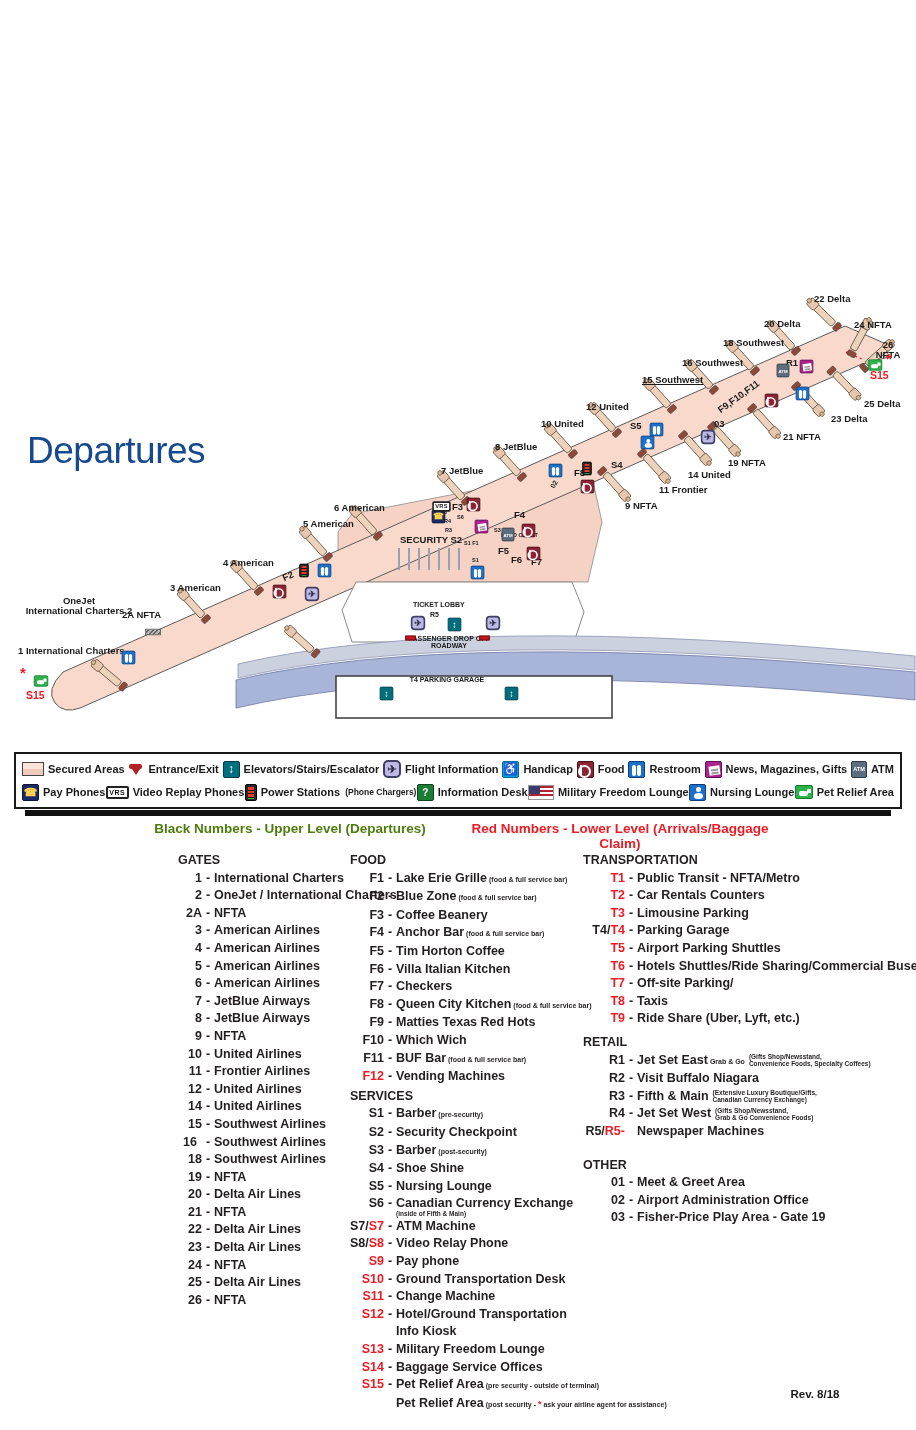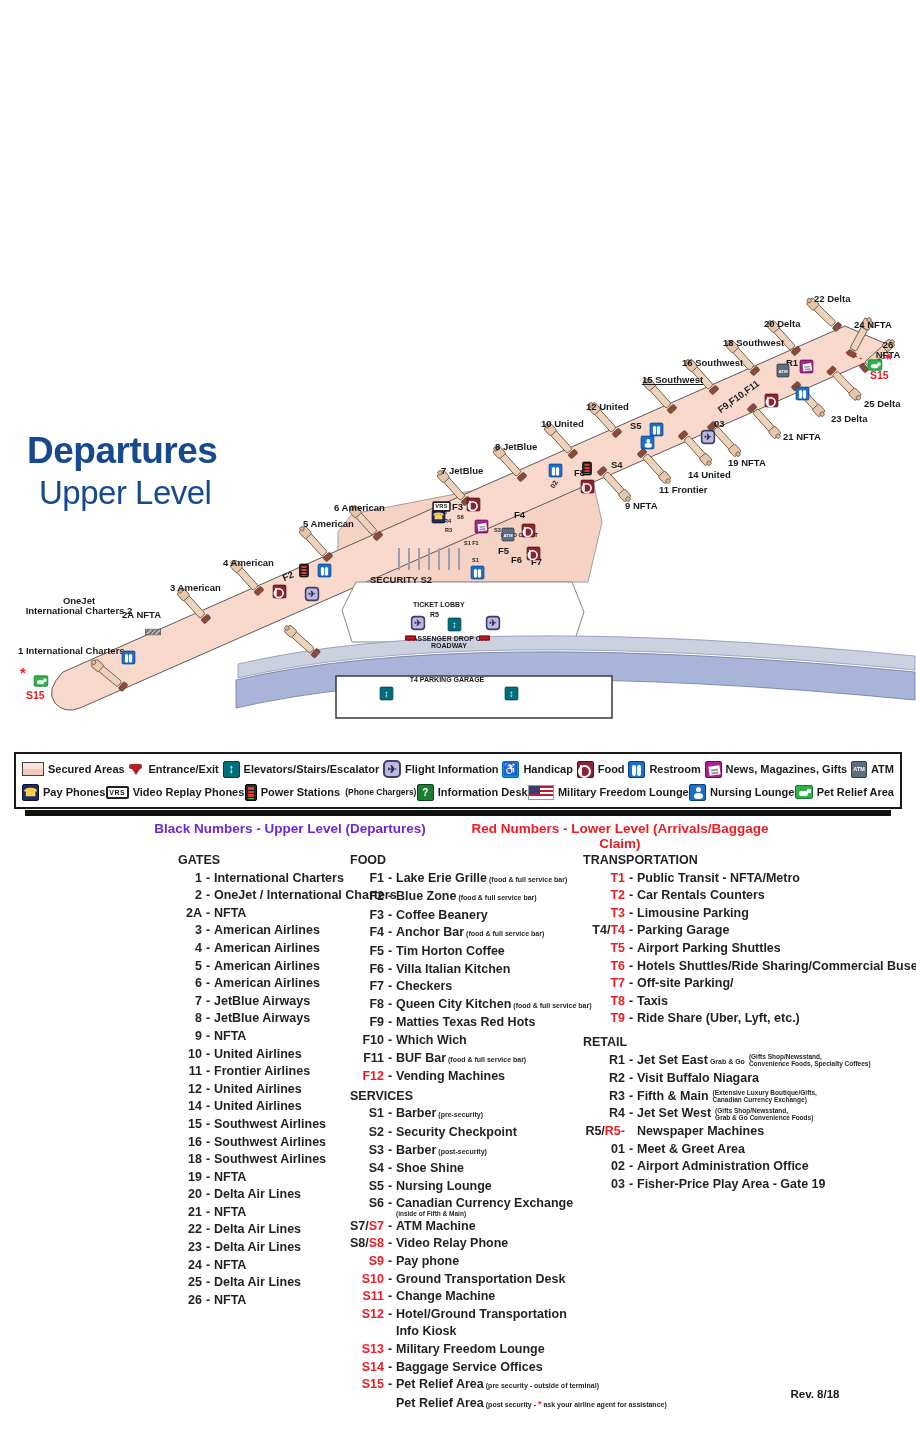--- a/index.html
+++ b/index.html
@@ -2,21 +2,21 @@
 <html><head>
 <meta charset="utf-8">
 <style>
   html,body{margin:0;padding:0;background:#fff}
   #page{position:relative;width:916px;height:1430px;background:#fff;overflow:hidden;
         font-family:"Liberation Sans",sans-serif;color:#1a1a1a}
   
   .main-title{position:absolute;left:38px;top:8px;font-family:"Liberation Serif",serif;
               font-weight:bold;font-size:96px;color:#17498f;letter-spacing:-2px}
   .dep-wrap{position:absolute;left:27px;top:430px;color:#17498f}
-  .dep-h{font-size:37px;font-weight:bold;letter-spacing:-.5px}
+  .dep-h{font-size:37px;font-weight:normal;letter-spacing:-.5px}
   .dep-s{font-size:33px;font-weight:400;margin:2px 0 0 12px;letter-spacing:-.5px}
   
   #map-svg{position:absolute;left:0;top:280px}
   #map-layer{position:absolute;left:0;top:0;width:916px;height:1430px;pointer-events:none}
   .ml{position:absolute;font-weight:bold;font-size:9.5px;line-height:1.05;color:#1a1a1a;
       white-space:pre-line;transform-origin:left top}
   .ml.red{color:#ed1c24;font-size:10.5px}
   .ml.sm{font-size:7px}
   .ml.tiny{font-size:5.5px}
   .ml.ctr{text-align:center}
@@ -26,21 +26,21 @@
   .red-star-sm{color:#ed1c24;font-weight:bold;font-size:9px}
   
   .legend{position:absolute;left:14px;top:752px;width:888px;height:57px;border:2px solid #1a1a1a;
           box-sizing:border-box;display:flex;flex-direction:column;justify-content:space-evenly;
           padding:1px 6px;background:#fff}
   .lrow{display:flex;align-items:center;justify-content:space-between}
   .litem{display:flex;align-items:center;gap:4px;white-space:nowrap;font-weight:bold;font-size:11px}
   .litem .lsmall{font-size:8.5px;margin-left:1px}
   .black-bar{position:absolute;left:25px;top:810px;width:866px;height:6px;background:#111}
   .key{position:absolute;top:821px;font-weight:bold;font-size:13.5px;text-align:center}
-  .key.kb{left:130px;width:320px;color:#6d28d9}
+  .key.kb{left:130px;width:320px;color:#4d7c0f}
   .key.kr{left:450px;width:340px;color:#ed1c24}
   
   .licon{display:inline-flex;align-items:center;justify-content:center;flex:none;font-weight:bold;box-sizing:border-box}
   .ic-secured{width:22px;height:14px;border:1px solid #444;background:linear-gradient(#fae3da 50%,#f1c9ba 50%)}
   .ic-entrance{width:16px;height:13px;position:relative}
   .ic-entrance::before{content:"";position:absolute;left:1px;top:1px;width:13px;height:5px;background:#b02025;border-radius:2px}
   .ic-entrance::after{content:"";position:absolute;left:4px;top:6px;border-left:4px solid transparent;border-right:4px solid transparent;border-top:6px solid #b02025}
   .ic-elev{width:17px;height:17px;background:#006e7c;color:#fff;font-size:12px;border:1px solid #003d46;border-radius:2px}
   .ic-plane{width:18px;height:18px;background:#bcb9e4;border:2px solid #3f3f63;border-radius:5px;color:#2b2b45;font-size:11px}
   .ic-handicap{width:17px;height:17px;background:#009fe3;color:#fff;font-size:12px;border:1px solid #006a99;border-radius:2px}
@@ -301,21 +301,21 @@
       <div class="ml" style="left: 611px; top: 460px;">S4</div>
       <div class="ml sm" style="left: 549px; top: 486px; transform: rotate(-62deg);">02</div>
       <div class="ml" style="left: 281px; top: 574px; transform: rotate(-24deg);">F2</div>
       <div class="ml" style="left: 452px; top: 502px;">F3</div>
       <div class="ml" style="left: 514px; top: 510px;">F4</div>
       <div class="ml" style="left: 498px; top: 546px;">F5</div>
       <div class="ml" style="left: 511px; top: 555px;">F6</div>
       <div class="ml" style="left: 531px; top: 557px;">F7</div>
       <div class="ml" style="left: 574px; top: 468px;">F8</div>
       <div class="ml" style="left: 716px; top: 407px; transform: rotate(-36deg);">F9,F10,F11</div>
-      <div class="ml" style="left: 370px; top: 535px; margin-top: 40px;">SECURITY S2</div>
+      <div class="ml" style="left: 400px; top: 535px;">SECURITY S2</div>
       <div class="ml sm" style="left: 413px; top: 601px;">TICKET LOBBY</div>
       <div class="ml sm" style="left: 430px; top: 611px;">R5</div>
       <div class="ml ctr sm" style="left: 375px; top: 635px; width: 148px;">PASSENGER DROP OFF
 ROADWAY</div>
       <div class="ml ctr sm" style="left: 372px; top: 676px; width: 150px;">T4  PARKING GARAGE</div>
       <div class="ml tiny" style="left: 501px; top: 533px;">FOOD COURT</div>
       <div class="ml tiny" style="left: 444px; top: 519px;">R4</div>
       <div class="ml tiny" style="left: 457px; top: 515px;">S6</div>
       <div class="ml tiny" style="left: 445px; top: 528px;">R3</div>
       <div class="ml tiny" style="left: 494px; top: 528px;">S3</div>
@@ -355,21 +355,20 @@
       <span class="mi" style="left: 866px; top: 358px;"><span class="licon ic-pet"></span></span>
       <span class="mi red-star" style="left: 20px; top: 668px;">*</span>
       <span class="mi red-star" style="left: 886px; top: 354px;">*</span>
       <span class="mi" style="left: 404px; top: 627px;"><span class="licon ic-redmark"></span></span>
       <span class="mi" style="left: 478px; top: 627px;"><span class="licon ic-redmark"></span></span>
       <span class="mi" style="left: 143px; top: 622px;"><span class="licon ic-ramp"></span></span>
     </div>
 
   <div class="dep-wrap">
     <div class="dep-h">Departures</div>
-    <div class="dep-s">Upper Level</div>
   </div>
 
   <div class="legend" id="legend-box">
       <div class="lrow">
         <span class="litem">
           <span class="licon ic-secured"></span>
           <span>Secured Areas</span>
         </span>
         <span class="litem">
           <span class="licon ic-entrance"></span>
@@ -513,21 +512,21 @@
           <span class="code" style="width: 24px;"><span class="k">14</span></span>
           <span class="dash">-</span>
           <span class="lab">United Airlines</span>
         </div>
         <div class="drow">
           <span class="code" style="width: 24px;"><span class="k">15</span></span>
           <span class="dash">-</span>
           <span class="lab">Southwest Airlines</span>
         </div>
         <div class="drow">
-          <span class="code" style="width: 24px;"><span class="k">16</span></span>
+          <span class="code" style="width: 24px; text-align: center;"><span class="k">16</span></span>
           <span class="dash">-</span>
           <span class="lab">Southwest Airlines</span>
         </div>
         <div class="drow">
           <span class="code" style="width: 24px;"><span class="k">18</span></span>
           <span class="dash">-</span>
           <span class="lab">Southwest Airlines</span>
         </div>
         <div class="drow">
           <span class="code" style="width: 24px;"><span class="k">19</span></span>
@@ -789,20 +788,21 @@
           <span class="code" style="width: 42px;"><span class="k">R4</span></span>
           <span class="dash">-</span>
           <span class="lab">Jet Set West<span class="sblock">(Gifts Shop/Newsstand,
 Grab &amp; Go Convenience Foods)</span></span>
         </div>
         <div class="drow">
           <span class="code" style="width: 42px;"><span class="k">R5/</span><span class="r">R5-</span></span>
           <span class="dash"></span>
           <span class="lab">Newspaper Machines</span>
         </div>
+        <div class="sec-title" style="margin-top: 16px;">OTHER</div>
         <div class="drow">
           <span class="code" style="width: 42px;"><span class="k">01</span></span>
           <span class="dash">-</span>
           <span class="lab">Meet &amp; Greet Area</span>
         </div>
         <div class="drow">
           <span class="code" style="width: 42px;"><span class="k">02</span></span>
           <span class="dash">-</span>
           <span class="lab">Airport Administration Office</span>
         </div>

